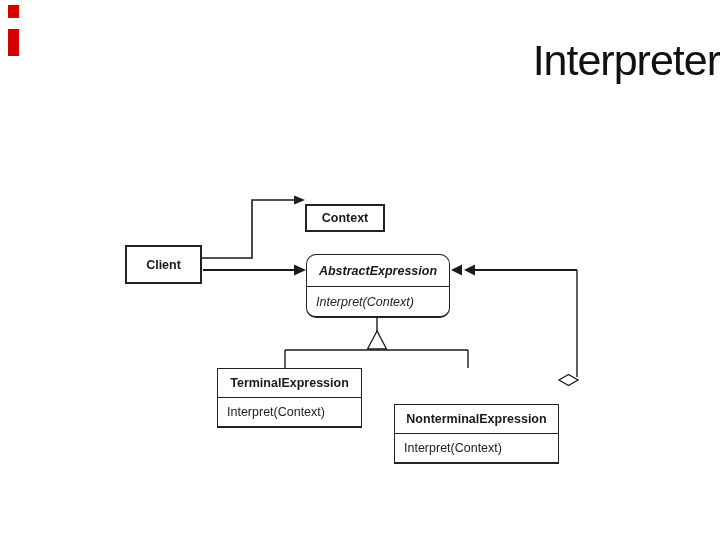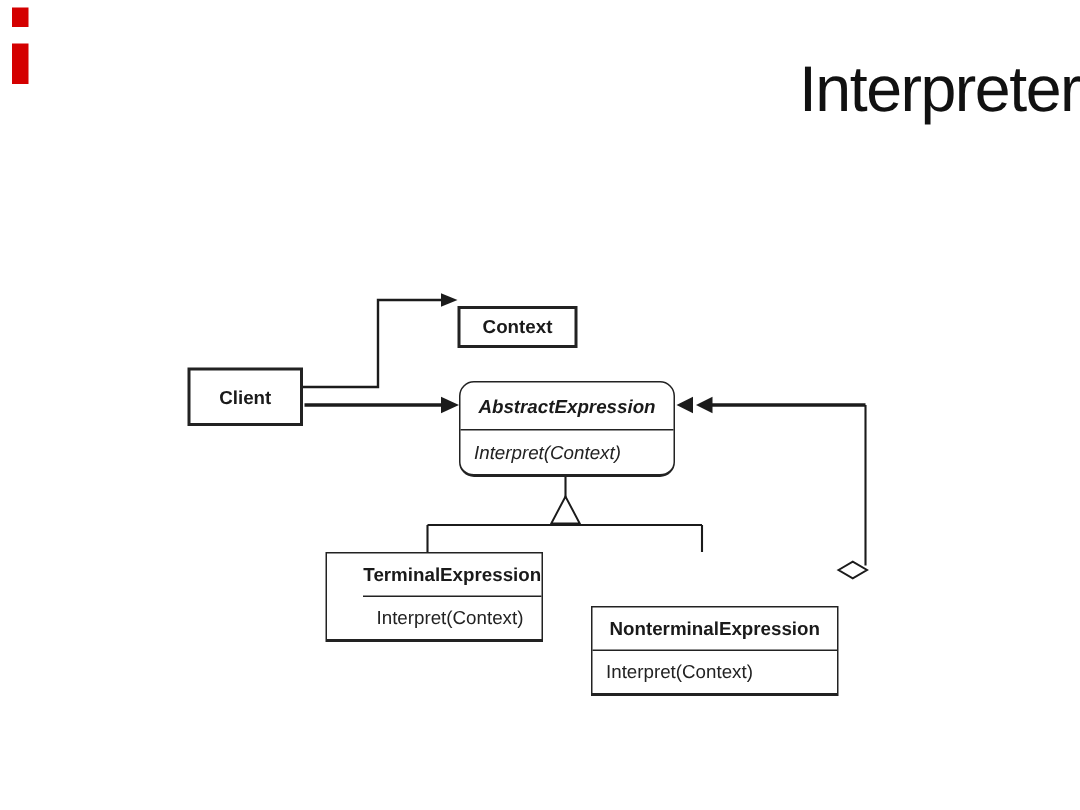--- a/index.html
+++ b/index.html
@@ -40,21 +40,21 @@
     box-sizing: border-box; display: flex; align-items: center;
     padding-left: 9px; font-size: 12.5px; color: #222222;
   }
   .italic { font-style: italic; }
 
   #context-box  { left: 305px; top: 185px; width: 80px;  height: 28px; margin-top: 19px; }
   #client-box   { left: 125px; top: 245px; width: 77px;  height: 39px; justify-content: center; }
   #abstract-box { left: 306px; top: 254px; width: 144px; border-radius: 10px; }
   #abstract-box .chead { height: 32px; }
   #abstract-box .cbody { height: 29px; }
-  #terminal-box { left: 217px; top: 368px; width: 145px; padding-left: 24px; }
+  #terminal-box { left: 217px; top: 368px; width: 145px; }
   #nonterminal-box { left: 394px; top: 368px; width: 165px; margin-top: 36px; }
   #terminal-box .chead, #nonterminal-box .chead { height: 29px; }
   #terminal-box .cbody, #nonterminal-box .cbody { height: 28px; }
 
   .connector-layer {
     position: absolute; left: 0; top: 0; width: 720px; height: 540px;
     pointer-events: none;
   }
 </style>
 </head>

